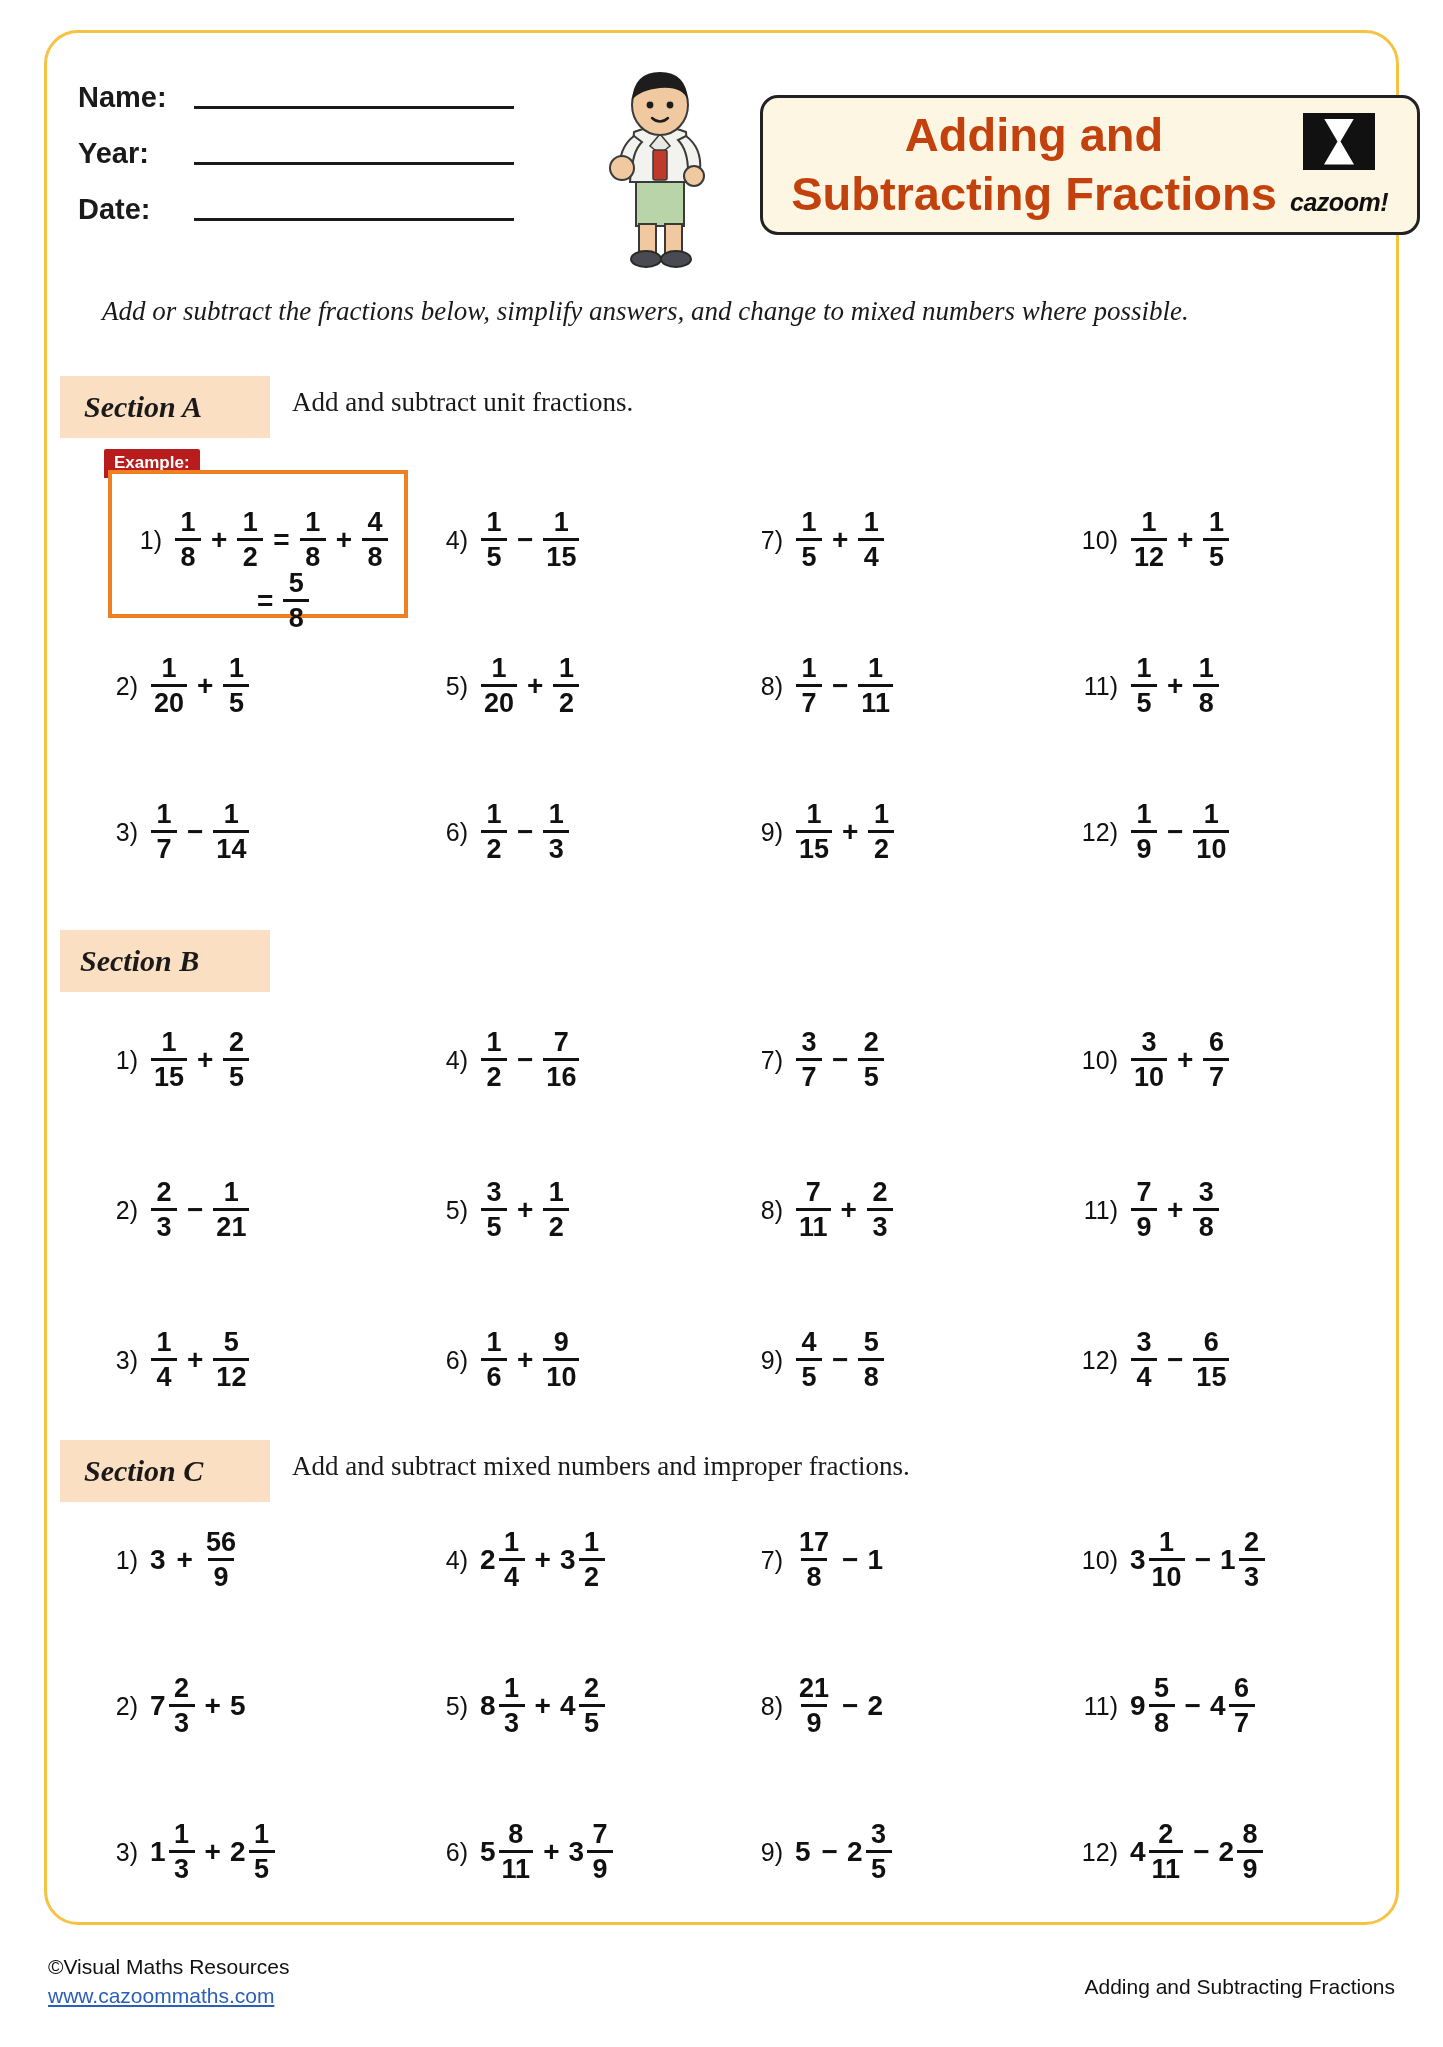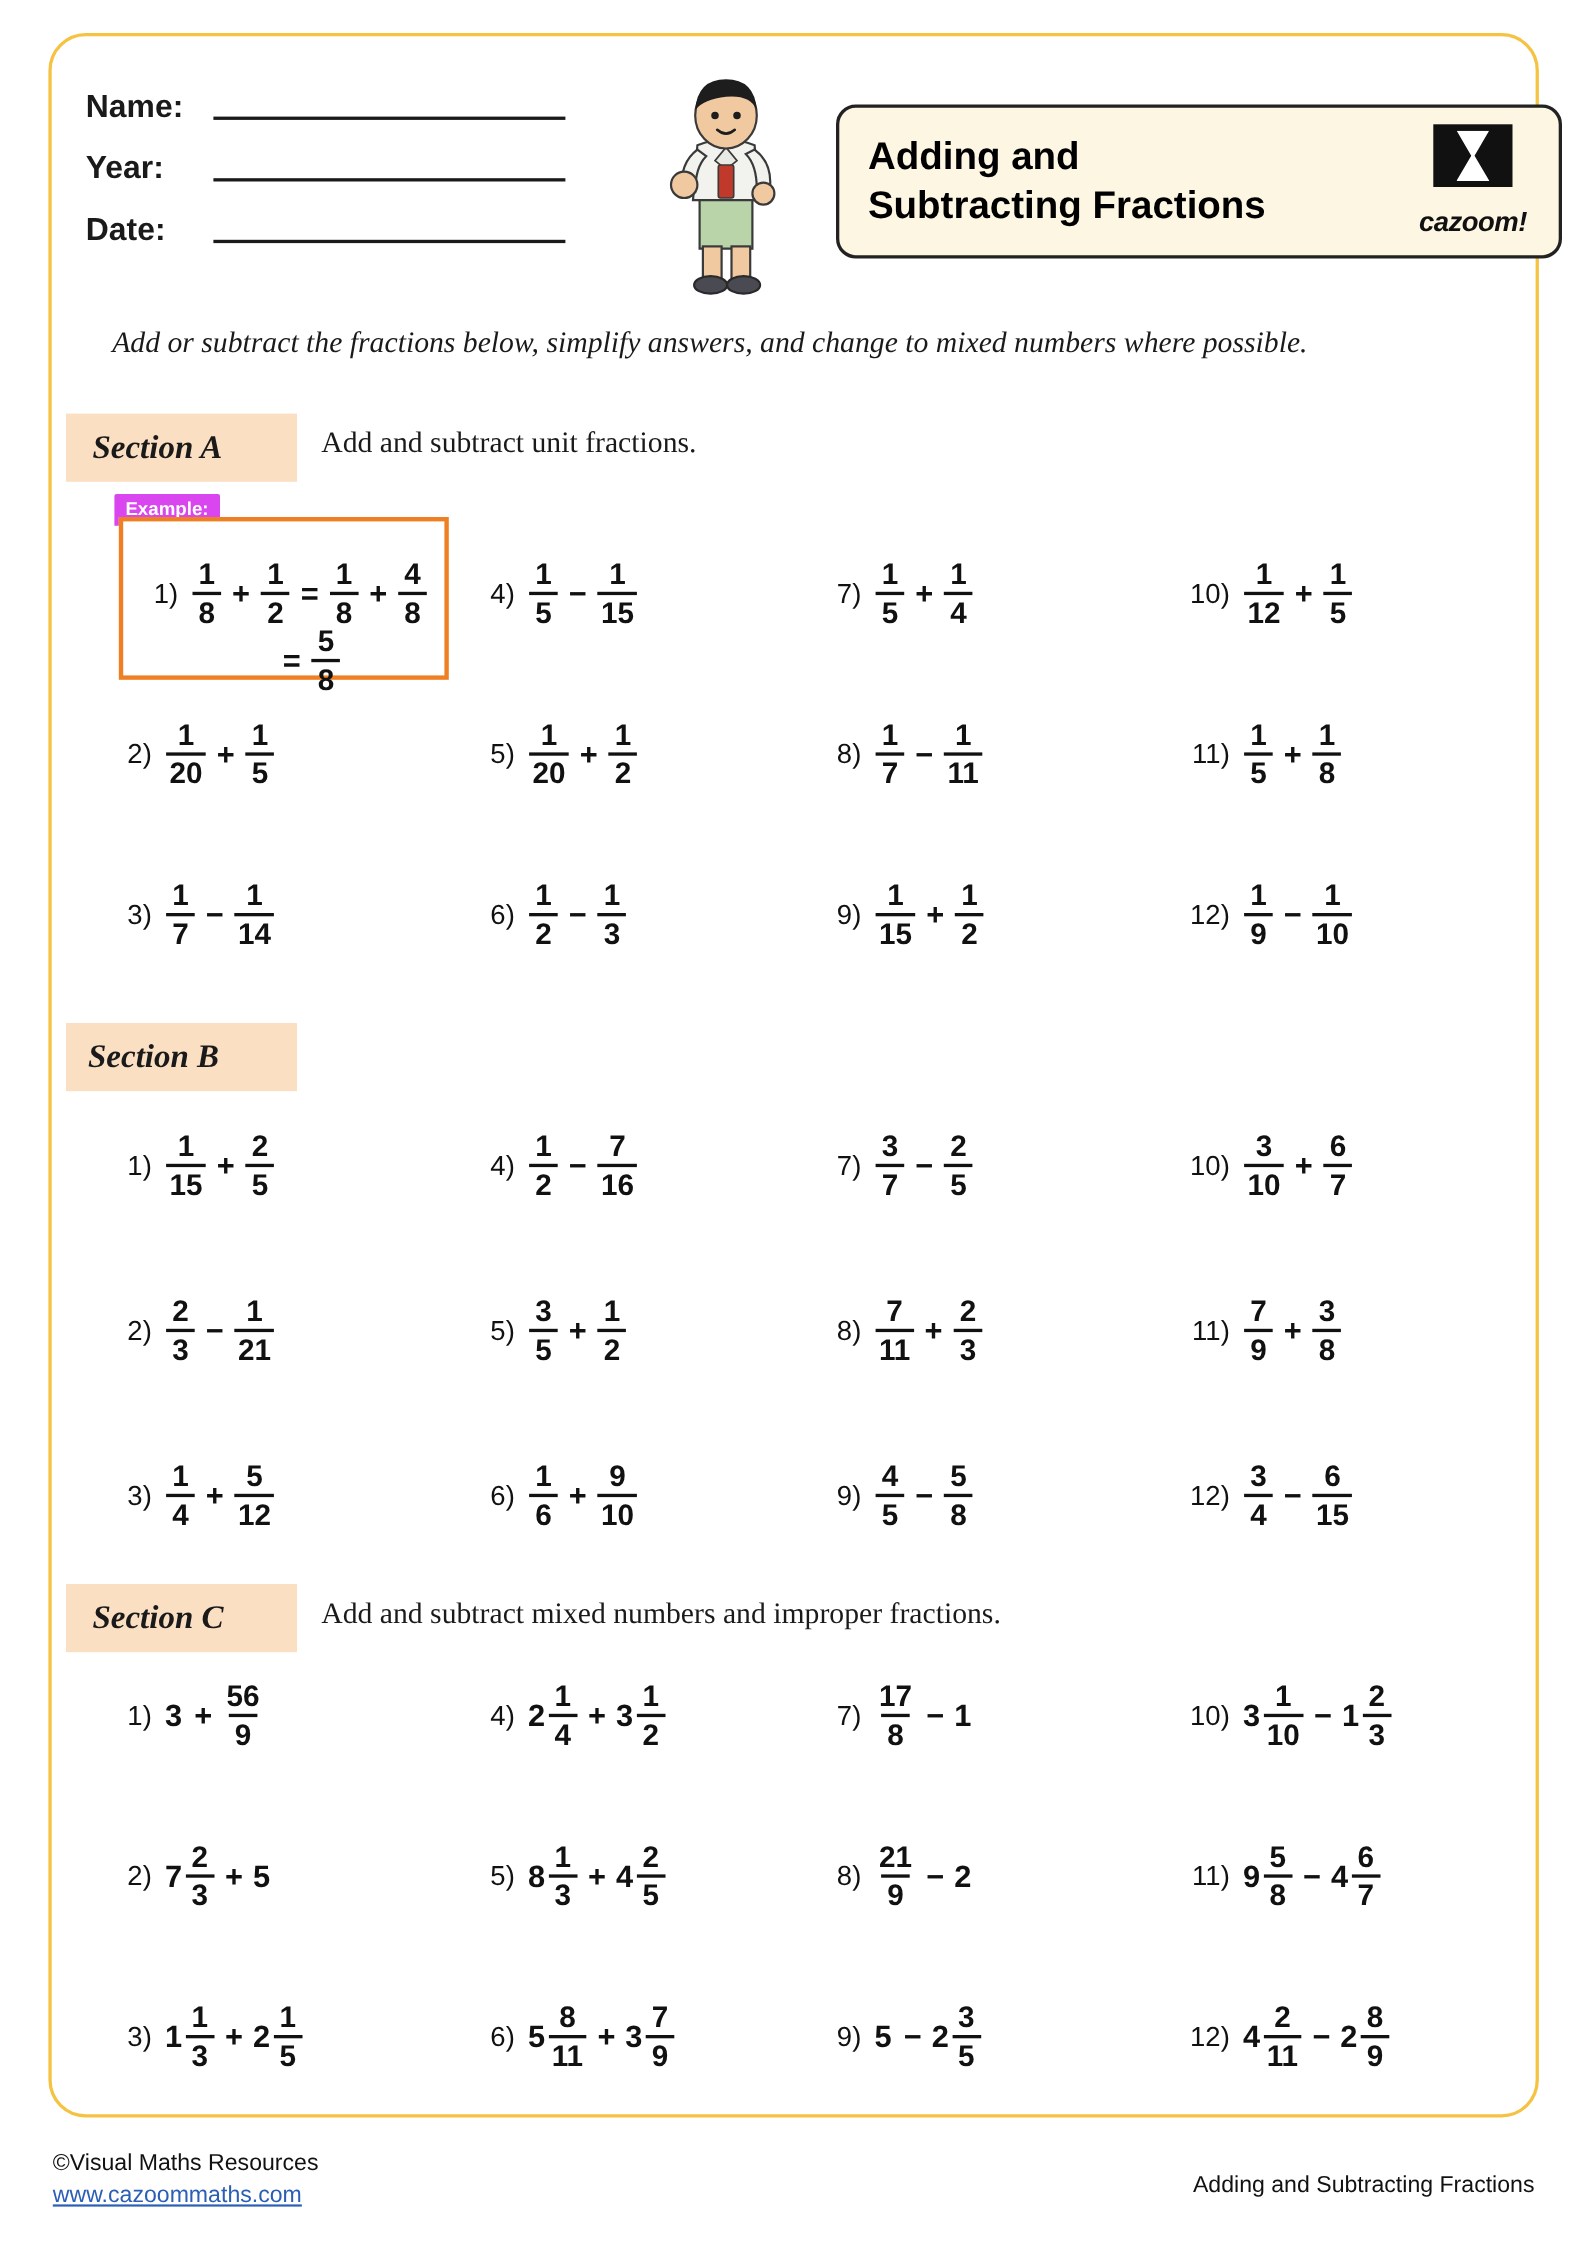--- a/index.html
+++ b/index.html
@@ -85,25 +85,25 @@
     height: 140px;
     background: #fdf6e3;
     border: 3px solid #222;
     border-radius: 18px;
     box-sizing: border-box;
     display: flex;
     align-items: center;
   }
   .title-text {
     flex: 1;
-    text-align: left;
-    font-size: 35px;
+    text-align: center;
+    font-size: 47px;
     font-weight: bold;
     line-height: 1.25;
-    color: #000000;
+    color: #c2410c;
     padding-left: 26px;
   }
   .logo {
     width: 120px;
     height: 104px;
     margin-right: 18px;
     display: flex;
     flex-direction: column;
     align-items: center;
     justify-content: center;
@@ -234,21 +234,21 @@
     width: 300px;
     height: 148px;
     border: 4px solid #ef7f23;
     box-sizing: border-box;
     background: #fff;
   }
   .example-tag {
     position: absolute;
     left: 104px;
     top: 478px;
-    background: #d946ef;
+    background: #b91c1c;
     color: #fff;
     font-size: 17px;
     font-weight: bold;
     padding: 4px 10px 5px 10px;
     transform: translateY(-100%);
     border-radius: 2px 2px 0 0;
   }
 
   
   .footer-left {

